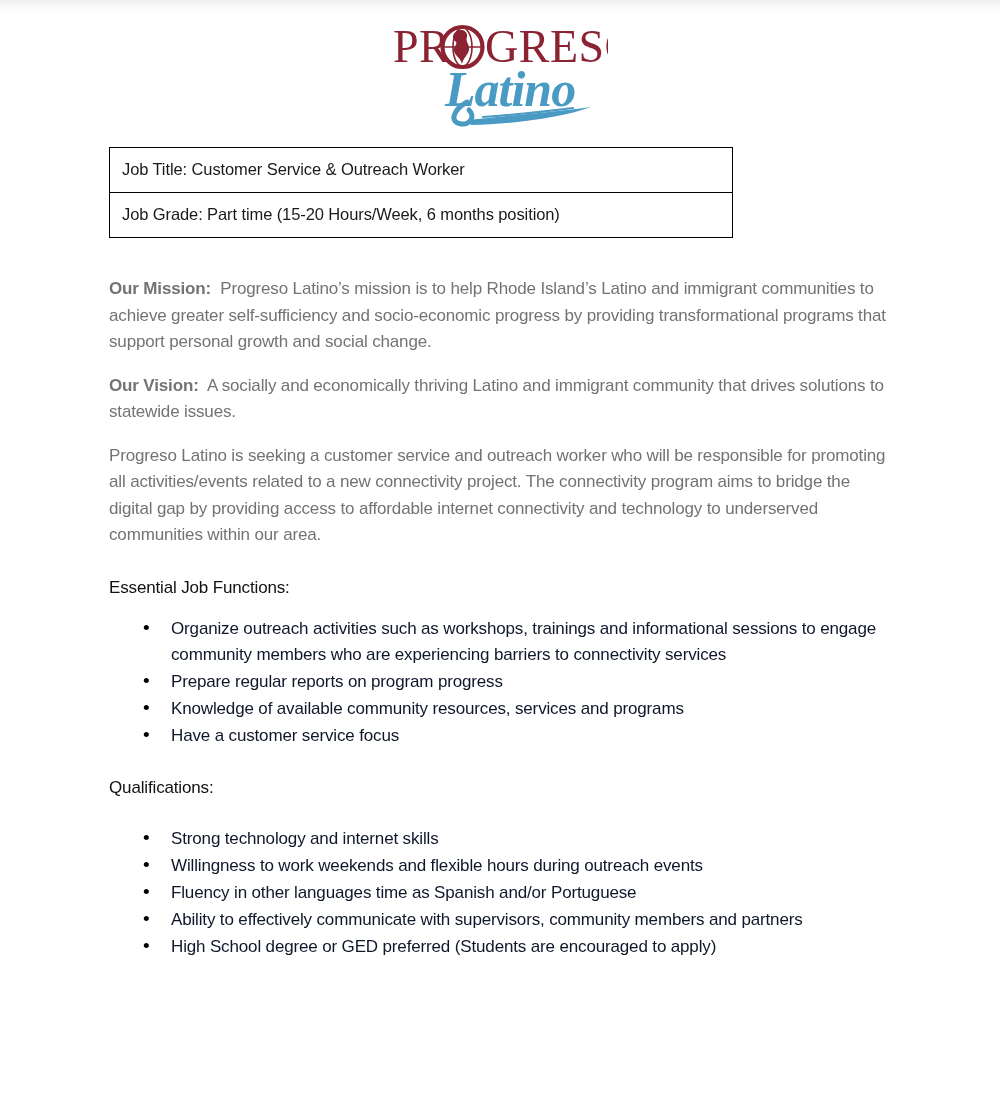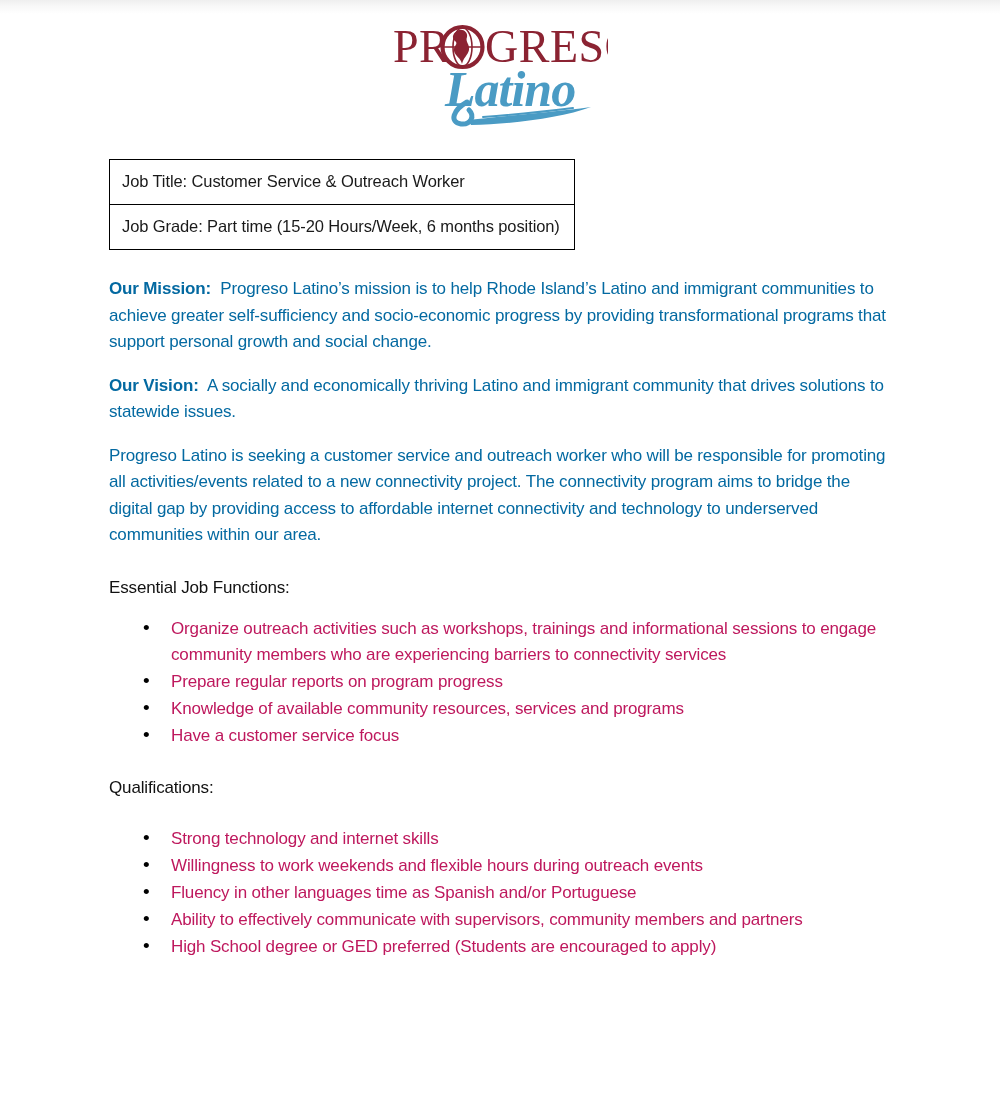--- a/index.html
+++ b/index.html
@@ -59,22 +59,22 @@
     left: 48px;
     width: 167px;
     height: 72px;
   }
   .logo-progreso svg, .logo-latino svg { display: block; }
 
   
   .job-table {
     position: absolute;
     left: 109px;
-    top: 159px;
-    width: 466px;
+    top: 147px;
+    width: 624px;
     border-collapse: collapse;
     table-layout: fixed;
   }
   .job-table td {
     border: 1.4px solid #000000;
     height: 44px;
     padding: 0 12px;
     font-size: 16.5px;
     line-height: 1.2;
     vertical-align: middle;
@@ -88,21 +88,21 @@
     position: absolute;
     left: 109px;
     top: 276px;
     width: 786px;
   }
 
   p.para {
     margin: 0 0 17px 0;
     font-size: 17px;
     line-height: 26.5px;
-    color: #0369a1;
+    color: #737373;
     letter-spacing: -0.15px;
     text-align: left;
   }
   p.para:last-child { margin-bottom: 0; }
 
   .lbl {
     font-weight: bold;
   }
 
   h3.section-heading {
@@ -117,21 +117,21 @@
   ul.bullets {
     margin: 0 0 16px 0;
     padding: 0;
     list-style: none;
   }
   ul.bullets li {
     position: relative;
     padding-left: 62px;
     font-size: 17px;
     line-height: 26.5px;
-    color: #be185d;
+    color: #0f172a;
     letter-spacing: -0.15px;
     margin-bottom: 0.5px;
   }
   ul.bullets li::before {
     content: "\2022";
     position: absolute;
     left: 34px;
     top: -1px;
     font-size: 19px;
     line-height: 26.5px;

